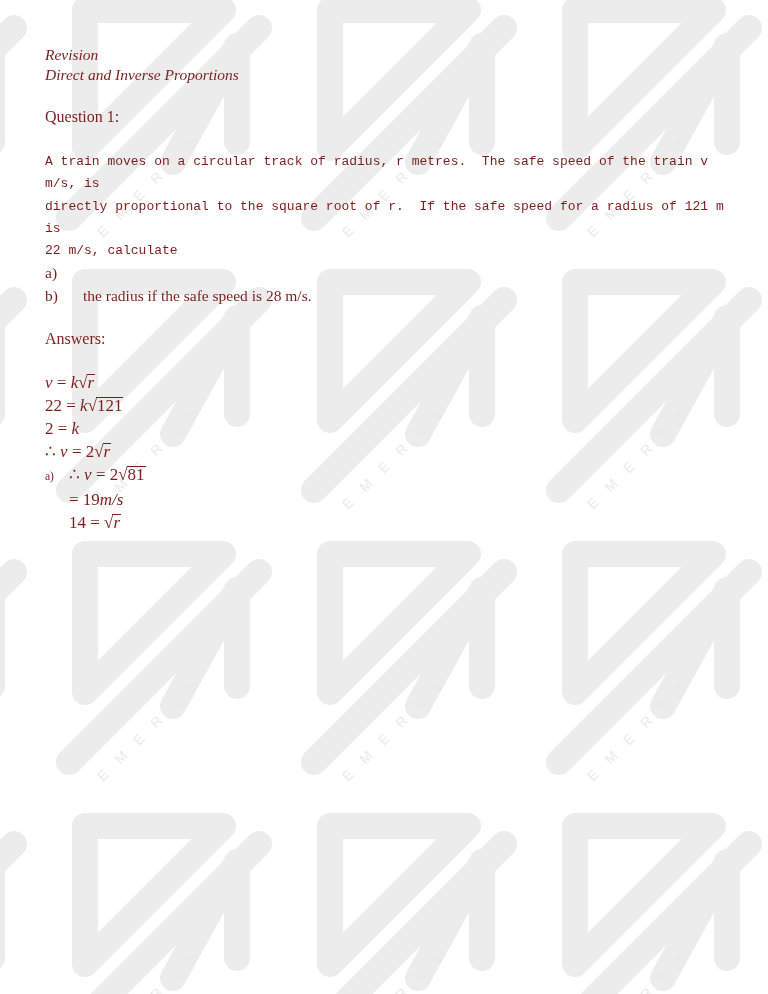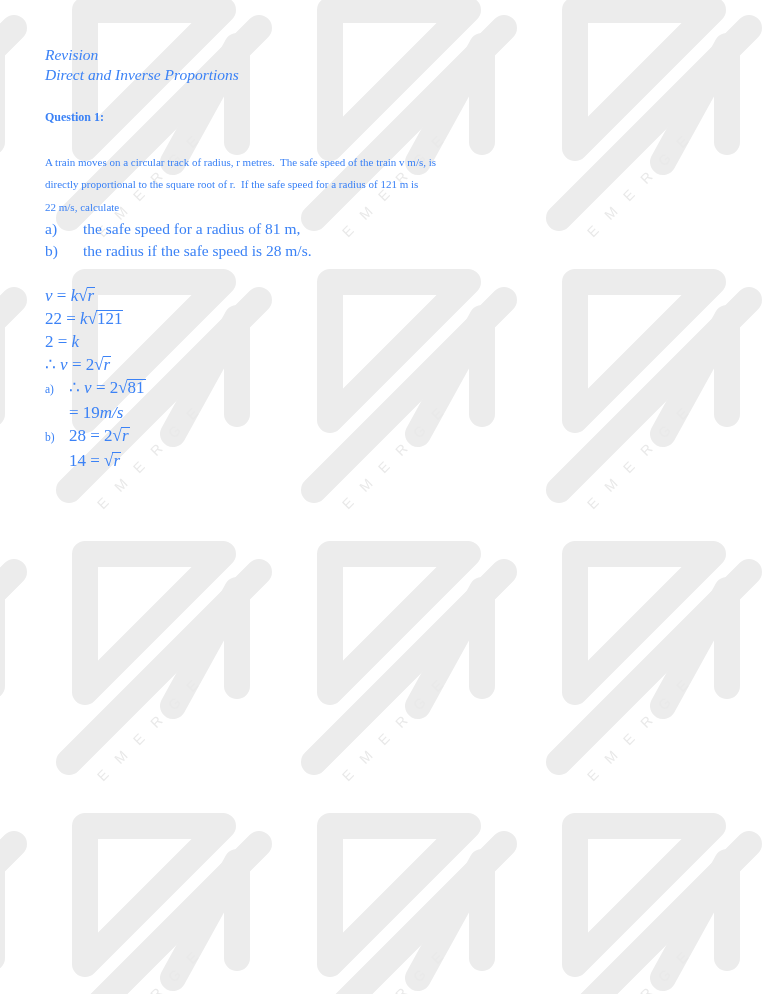--- a/index.html
+++ b/index.html
@@ -2,30 +2,30 @@
 <html><head>
 <meta charset="utf-8">
 <style>
   html,body{margin:0;padding:0;background:#ffffff;}
   .page{
     position:relative;
     width:768px;height:994px;
     background:#ffffff;
     overflow:hidden;
     font-family:"Liberation Serif","DejaVu Serif",serif;
-    color:#3b82f6;
+    color:#7f1d1d;
   }
   .wm{position:absolute;top:0;left:0;pointer-events:none;}
   .content{position:relative;padding:45px 40px 0 45px;}
   .subtitle{font-style:italic;font-size:15.5px;line-height:20px;}
-  .heading{font-weight:bold;font-size:12px;line-height:20px;}
+  .heading{font-weight:normal;font-size:16px;line-height:20px;}
   .q-heading{margin-top:22px;}
   .a-heading{margin-top:22px;}
   .q-body{margin-top:24px;}
-  .body-line{font-size:11px;line-height:22.3px;white-space:pre-wrap;}
+  .body-line{font-size:13px;line-height:22.3px;white-space:pre-wrap;font-family:Liberation Mono, monospace;}
   .q-item{display:flex;font-size:15.5px;line-height:22.3px;}
   .q-lbl{flex:none;width:38px;}
   .math{margin-top:22px;font-size:17px;}
   .math-row{line-height:23px;white-space:pre-wrap;}
   .math-row.pad{padding-left:24px;}
   .math-row .lbl{display:inline-block;width:24px;font-size:11.5px;}
   .it{font-style:italic;}
   .sq{white-space:nowrap;}
   .sq .rad{
     display:inline-block;
@@ -63,34 +63,33 @@
 
     <div class="q-body">
         <div class="body-line">A train moves on a circular track of radius, r metres.  The safe speed of the train v m/s, is</div>
         <div class="body-line">directly proportional to the square root of r.  If the safe speed for a radius of 121 m is</div>
         <div class="body-line">22 m/s, calculate</div>
       </div>
 
     <div>
         <div class="q-item">
           <span class="q-lbl">a)</span>
-          <span>the safe speed for a radius of 81 m,</span>
         </div>
         <div class="q-item">
           <span class="q-lbl">b)</span>
           <span>the radius if the safe speed is 28 m/s.</span>
         </div>
       </div>
 
+    <div class="heading a-heading">Answers:</div>
 
     <div class="math">
         <div class="math-row"><span class="it">v</span><span> = </span><span class="it">k</span><span class="sq"><span class="sign">√</span><span class="rad it">r</span></span></div>
         <div class="math-row"><span>22 = </span><span class="it">k</span><span class="sq"><span class="sign">√</span><span class="rad">121</span></span></div>
         <div class="math-row"><span>2 = </span><span class="it">k</span></div>
         <div class="math-row"><span>∴ </span><span class="it">v</span><span> = 2</span><span class="sq"><span class="sign">√</span><span class="rad it">r</span></span></div>
         <div class="math-row"><span class="lbl">a)</span><span>∴ </span><span class="it">v</span><span> = 2</span><span class="sq"><span class="sign">√</span><span class="rad">81</span></span></div>
         <div class="math-row pad"><span>= 19</span><span class="it">m/s</span></div>
-        <div class="math-row"><span class="lbl">b)</span><span>28 = 2</span><span class="sq"><span class="sign">√</span><span class="rad it">r</span></span></div>
         <div class="math-row pad"><span>14 = </span><span class="sq"><span class="sign">√</span><span class="rad it">r</span></span></div>
       </div>
 
   </div>
 </div>
 
 </body></html>

